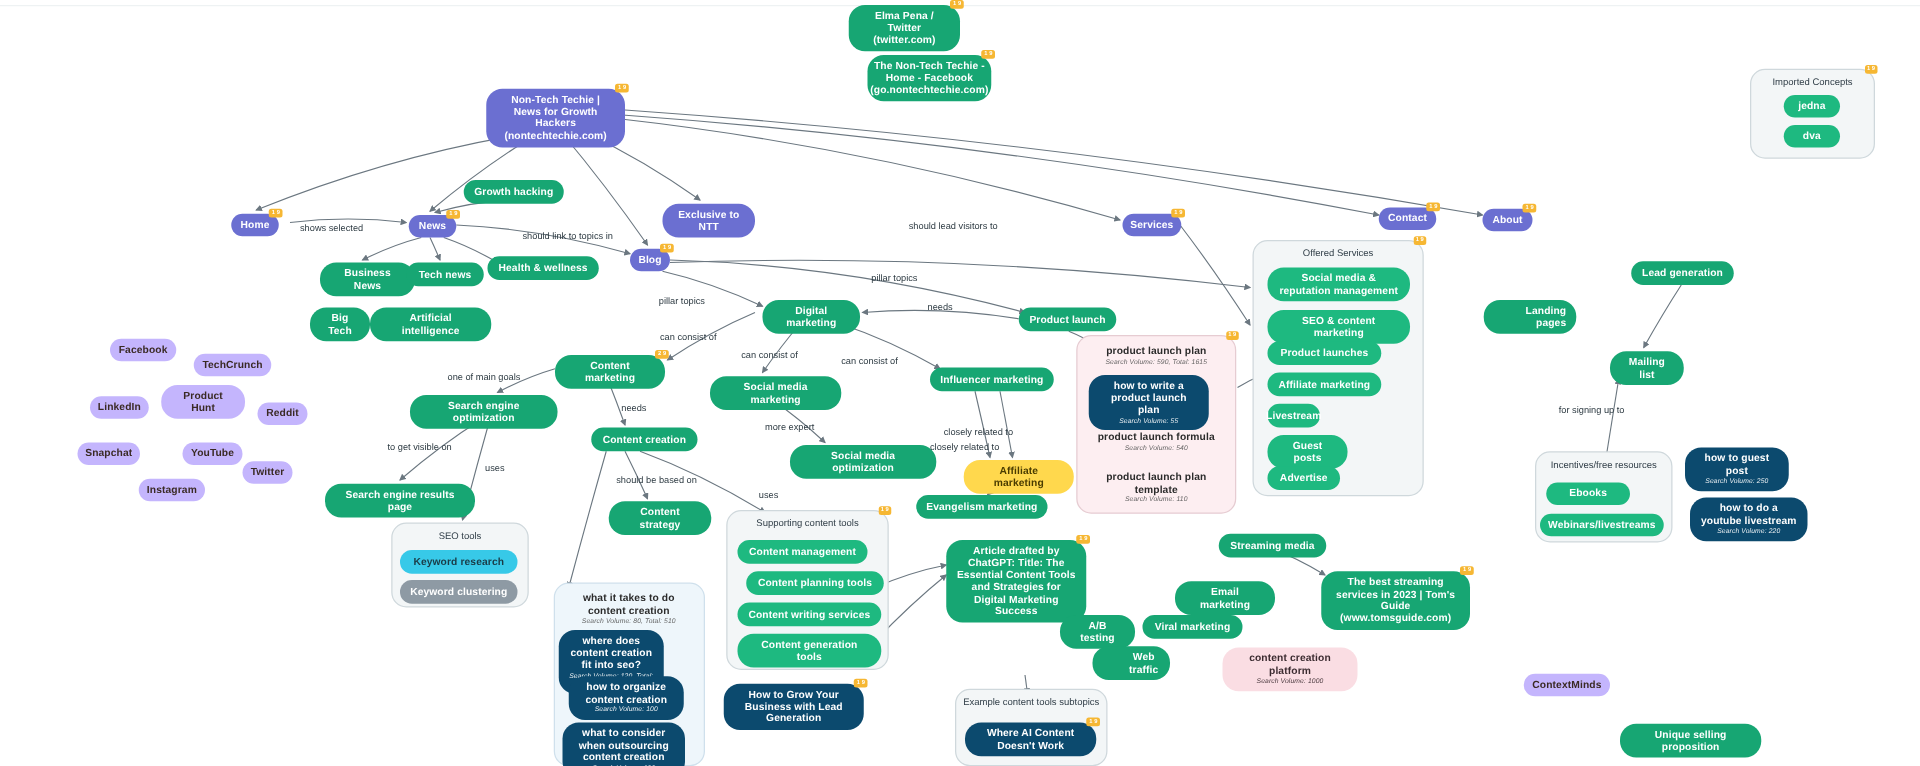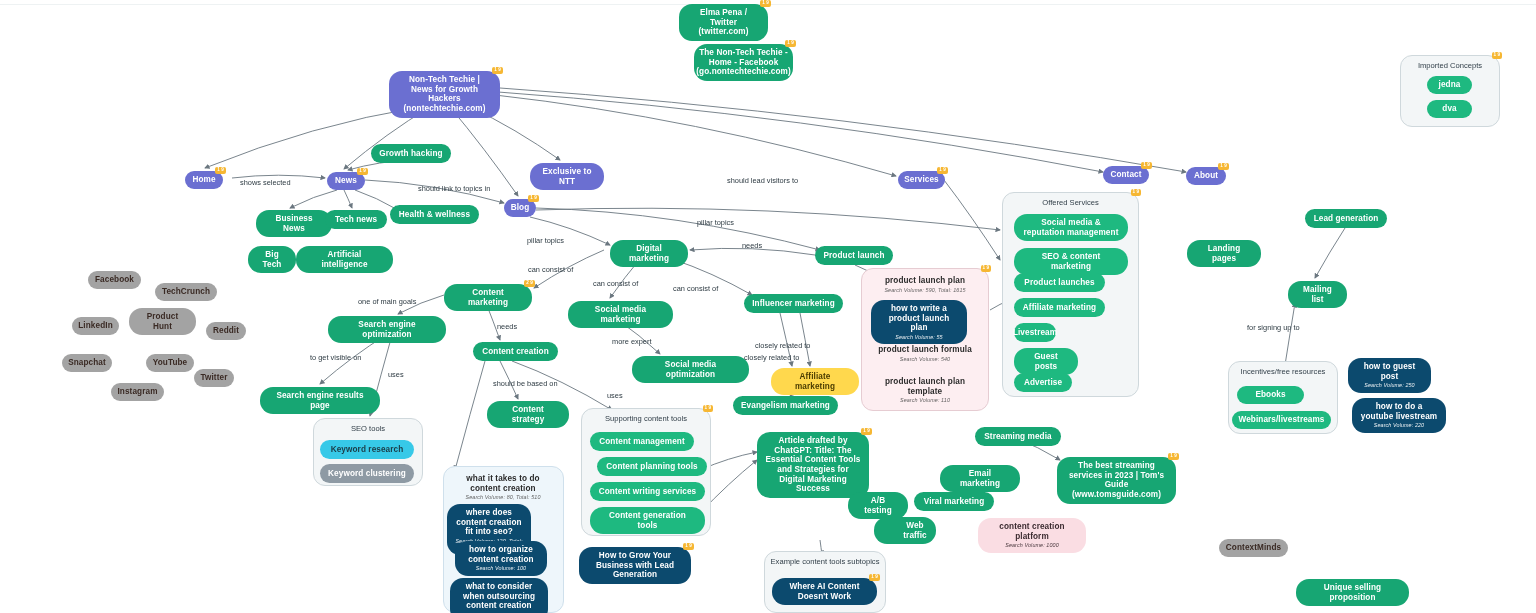--- a/index.html
+++ b/index.html
@@ -42,21 +42,21 @@
     font-size: 5.4px;
     font-weight: normal;
     font-style: italic;
     opacity: .92;
     margin-top: 1px;
   }
   
   .n-green  { background: #17a673; }
   .n-green2 { background: #1eb980; }
   .n-purple { background: #6b6fd1; }
-  .n-salmon { background: #a3a3a3; color: #3a2a24; }
+  .n-salmon { background: #c4b5fd; color: #3a2a24; }
   .n-blue   { background: #0c4a6e; }
   .n-cyan   { background: #37c9e8; color: #1b3b46; }
   .n-gray   { background: #8e9aa4; color: #ffffff; }
   .n-yellow { background: #ffd84d; color: #4a3c00; }
   .n-pinktx { background: #fadde3; color: #3b2b30; }
   .n-plain  { background: transparent; color: #2b2b2b; font-weight: bold; }
   .n-plain .sv { color: #555; }
 
   
   .group {
@@ -407,21 +407,21 @@
       <div class="node n-green" style="left: 914px; top: 492px; width: 80px; min-height: 19px;">
         <span class="lbl">Viral marketing</span>
       </div>
       <div class="node n-green" style="left: 874px; top: 517px; width: 62px; min-height: 19px; padding-left: 28px;">
         <span class="lbl">Web traffic</span>
       </div>
       <div class="node n-pinktx" style="left: 978px; top: 518px; width: 108px; min-height: 26px;">
         <span class="lbl">content creation platform</span>
         <span class="sv">Search Volume: 1000</span>
       </div>
-      <div class="node n-green" style="left: 1187px; top: 240px; width: 74px; min-height: 19px;">
+      <div class="node n-green" style="left: 1187px; top: 240px; width: 74px; min-height: 19px; text-align: right;">
         <span class="lbl">Landing pages</span>
       </div>
       <div class="node n-green" style="left: 1305px; top: 209px; width: 82px; min-height: 19px;">
         <span class="lbl">Lead generation</span>
       </div>
       <div class="node n-green" style="left: 1288px; top: 281px; width: 59px; min-height: 19px;">
         <span class="lbl">Mailing list</span>
       </div>
       <div class="node n-green2" style="left: 1237px; top: 386px; width: 67px; min-height: 18px;">
         <span class="lbl">Ebooks</span>

